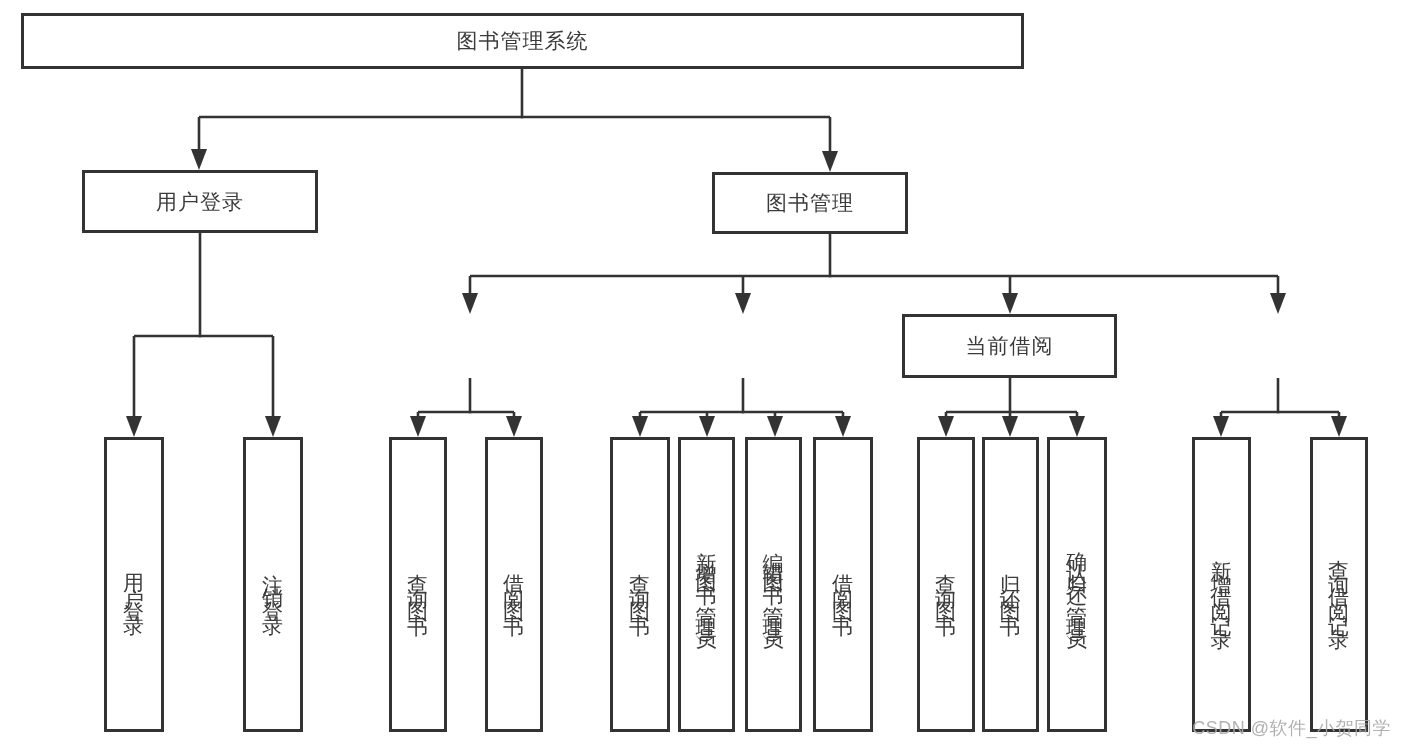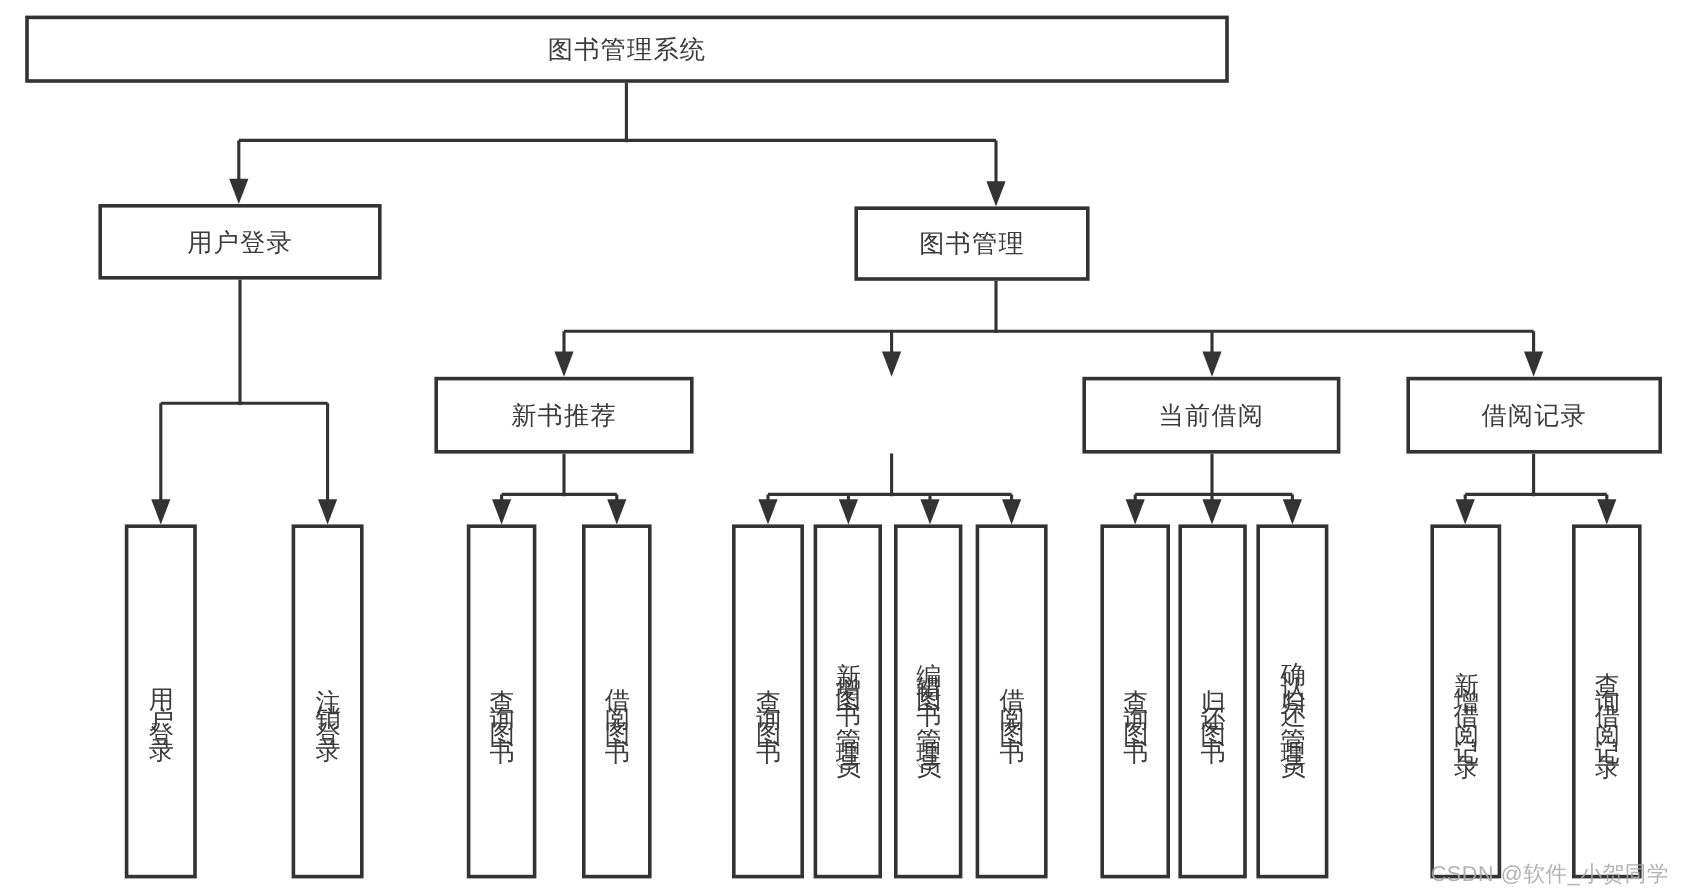--- a/index.html
+++ b/index.html
@@ -88,23 +88,21 @@
       <path d="M 1278 378 V 413.5 M 1221 412 H 1339 M 1221 412 V 419 M 1339 412 V 419" fill="none" stroke="#333333" stroke-width="2.6"></path>
       <polygon points="1213,416 1229,416 1221,437" fill="#333333"></polygon>
       <polygon points="1331,416 1347,416 1339,437" fill="#333333"></polygon>
     </svg>
 
   <div class="hbox" style="left:21px;top:13px;width:1003px;height:56px">图书管理系统</div>
 
   <div class="hbox" style="left:82px;top:170px;width:236px;height:63px">用户登录</div>
   <div class="hbox" style="left:712px;top:172px;width:196px;height:62px">图书管理</div>
 
-  <div class="hbox" style="left:362px;top:314px;width:216px;height:64px">新书推荐</div>
   <div class="hbox" style="left:902px;top:314px;width:215px;height:64px">当前借阅</div>
-  <div class="hbox" style="left:1172px;top:314px;width:213px;height:64px">借阅记录</div>
 
   <div class="vbox" style="left:104px;width:60px">用户登录</div>
   <div class="vbox" style="left:243px;width:60px">注销登录</div>
 
   <div class="vbox" style="left:389px;width:58px">查询图书</div>
   <div class="vbox" style="left:485px;width:58px">借阅图书</div>
 
   <div class="vbox" style="left:610px;width:60px">查询图书</div>
   <div class="vbox long" style="left:678px;width:57px">新增图书（管理员）</div>
   <div class="vbox long" style="left:745px;width:57px">编辑图书（管理员）</div>

